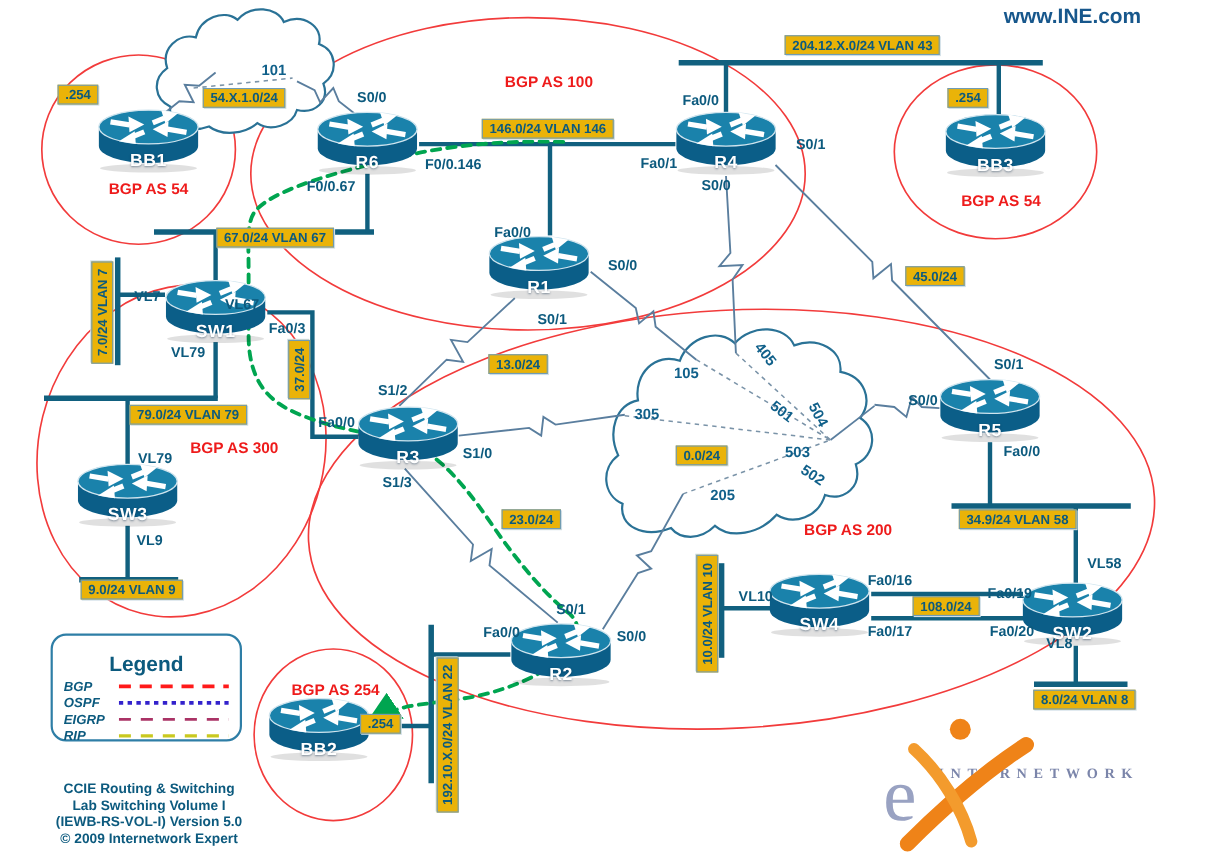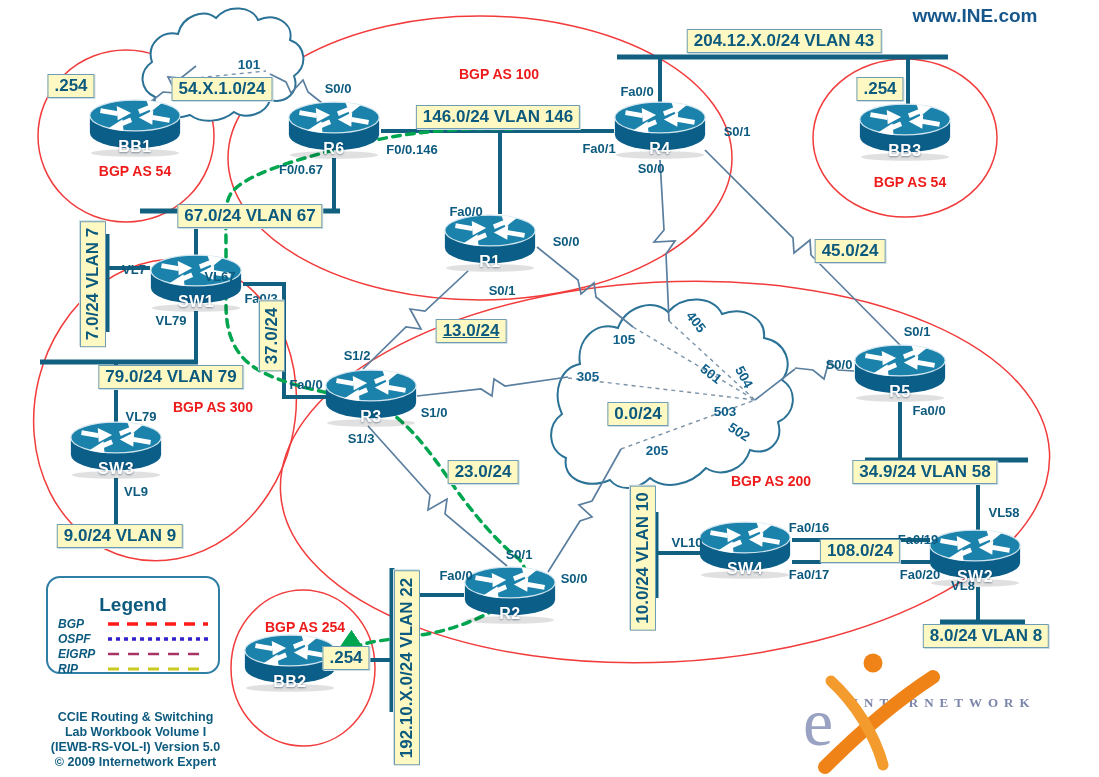--- a/index.html
+++ b/index.html
@@ -3,21 +3,21 @@
 <meta charset="utf-8">
 <style>
   html,body { margin:0; padding:0; background:#ffffff; }
   .stage { position:relative; width:1099px; height:777px; background:#ffffff;
            font-family:"Liberation Sans", sans-serif; overflow:hidden; }
   svg.layer { position:absolute; left:0; top:0; }
   .lbl { position:absolute; transform:translate(-50%,-50%); white-space:nowrap; z-index:5; }
   .if  { font-size:13px; font-weight:bold; color:#0c5a7e; }
   .frn { font-size:13.5px; font-weight:bold; color:#10608a; }
   .red { font-size:14px; font-weight:bold; color:#ee1b1b; }
-  .box { font-size:17px; font-weight:bold; color:#0c5a7e; background:#fef9c3;
+  .box { font-size:12px; font-weight:bold; color:#0c5a7e; background:#eab308;
          border:1px solid #6f9cb5; padding:1px 6px; box-shadow:1px 1px 0 #cddde6; }
   .vbox{ writing-mode:vertical-rl; transform:translate(-50%,-50%) rotate(180deg);
          padding:6px 2px; }
   .devname { font-size:16px; font-weight:bold; color:#ffffff; letter-spacing:.5px;
              text-shadow:0 1px 2px rgba(0,30,60,.45); z-index:6; }
   .site { font-size:19px; font-weight:bold; color:#17578c; }
   .legend-box { position:absolute; left:46px; top:576px; width:170px; height:94px;
                 border:2px solid #2e7ea6; border-radius:14px; background:#fff; z-index:5; }
   .legend-title { text-align:center; font-size:19px; font-weight:bold; color:#0c5a7e; margin-top:16px; }
   .lrow { display:flex; align-items:center; padding:0 10px; height:15px; }
@@ -219,21 +219,21 @@
   <div class="lbl frn" style="left:657px; top:450px;">205</div>
 
   <div class="lbl box" style="left:71px;  top:86px;">.254</div>
   <div class="lbl box" style="left:222px; top:89px;">54.X.1.0/24</div>
   <div class="lbl box" style="left:498px; top:117px;">146.0/24 VLAN 146</div>
   <div class="lbl box" style="left:784px; top:41px;">204.12.X.0/24 VLAN 43</div>
   <div class="lbl box" style="left:880px; top:89px;">.254</div>
   <div class="lbl box" style="left:250px; top:216px;">67.0/24 VLAN 67</div>
   <div class="lbl box vbox" style="left:93px;  top:284px;">7.0/24 VLAN 7</div>
   <div class="lbl box vbox" style="left:272px; top:336px;">37.0/24</div>
-  <div class="lbl box" style="left:471px; top:331px;text-decoration:underline;">13.0/24</div>
+  <div class="lbl box" style="left:471px; top:331px;">13.0/24</div>
   <div class="lbl box" style="left:171px; top:377px;">79.0/24 VLAN 79</div>
   <div class="lbl box" style="left:850px; top:251px;">45.0/24</div>
   <div class="lbl box" style="left:925px; top:472px;">34.9/24 VLAN 58</div>
   <div class="lbl box" style="left:483px; top:472px;">23.0/24</div>
   <div class="lbl box" style="left:120px; top:536px;">9.0/24 VLAN 9</div>
   <div class="lbl box" style="left:638px; top:414px;">0.0/24</div>
   <div class="lbl box vbox" style="left:643px; top:558px;">10.0/24 VLAN 10</div>
   <div class="lbl box" style="left:860px; top:551px;">108.0/24</div>
   <div class="lbl box vbox" style="left:407px; top:668px;">192.10.X.0/24 VLAN 22</div>
   <div class="lbl box" style="left:346px; top:658px;">.254</div>
@@ -270,21 +270,21 @@
       <span class="lname">RIP</span>
       <svg width="104" height="6">
         <line x1="0" y1="3" x2="104" y2="3" stroke-width="3" stroke-dasharray="11 9" style="stroke: rgb(201, 201, 32);"></line>
         </svg>
     </div>
   </div>
 
 
   <div class="footer">
     <div>CCIE Routing &amp; Switching</div>
-    <div>Lab Workbook Volume I</div>
+    <div>Lab Switching Volume I</div>
     <div>(IEWB-RS-VOL-I) Version 5.0</div>
     <div>© 2009 Internetwork Expert</div>
   </div>
 
   <div class="logo">
     <span class="logo-e">e</span>
     <span class="logo-word">INTERNETWORK</span>
     <svg width="150" height="130" style="position:absolute;left:16px;top:0;">
       <circle cx="62" cy="18" r="9.5" fill="#ef8318"></circle>
       <path d="M14,122 C40,96 76,62 122,32" stroke="#ef8318" stroke-width="14" fill="none" stroke-linecap="round"></path>

